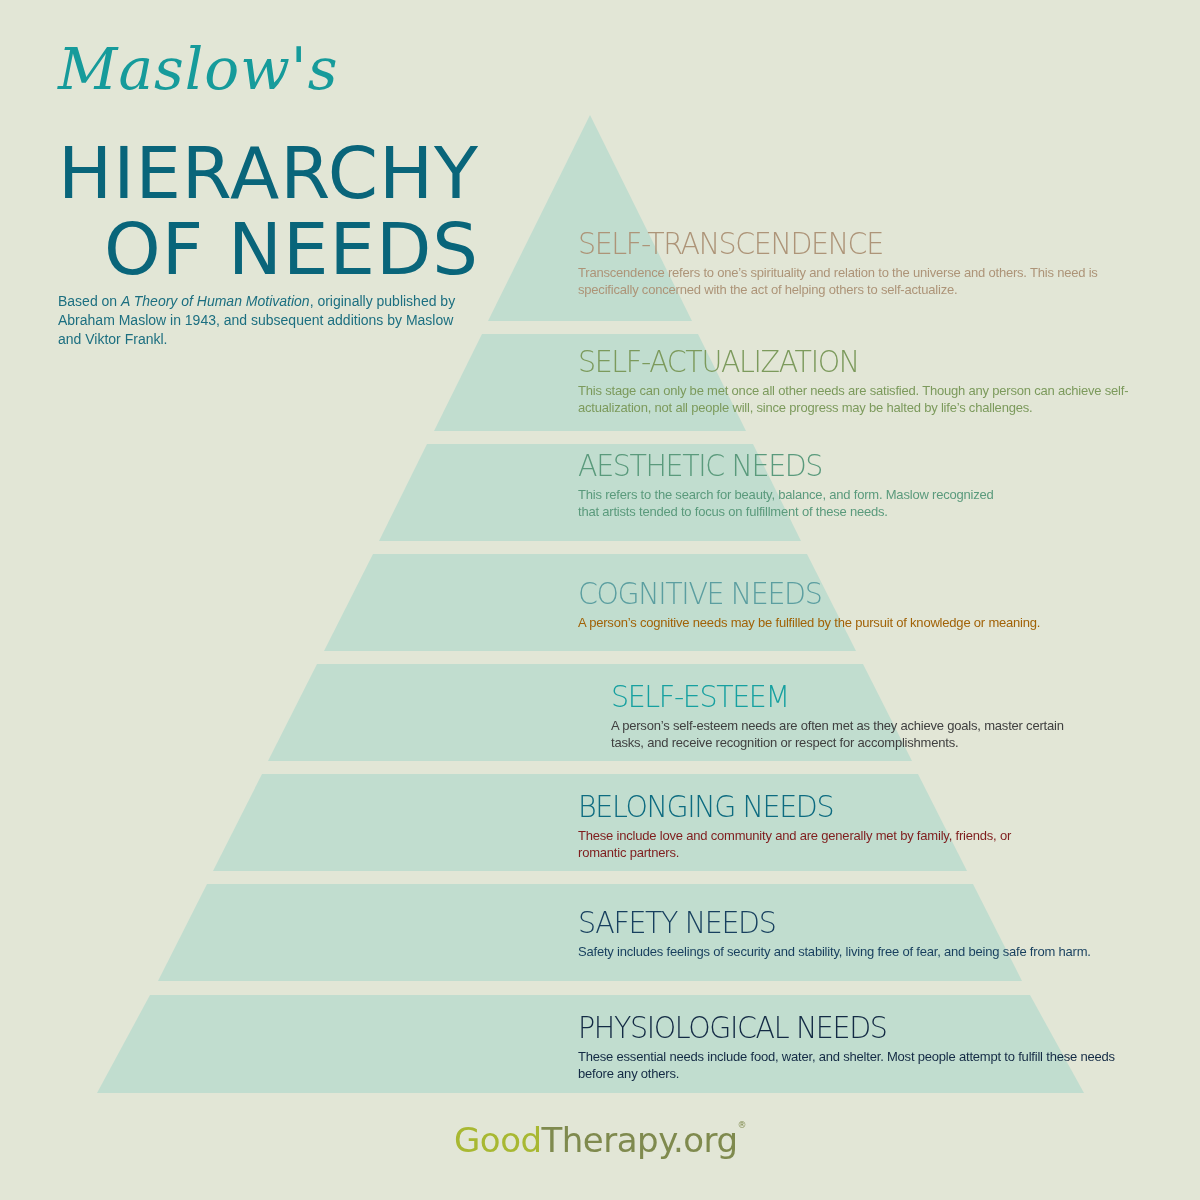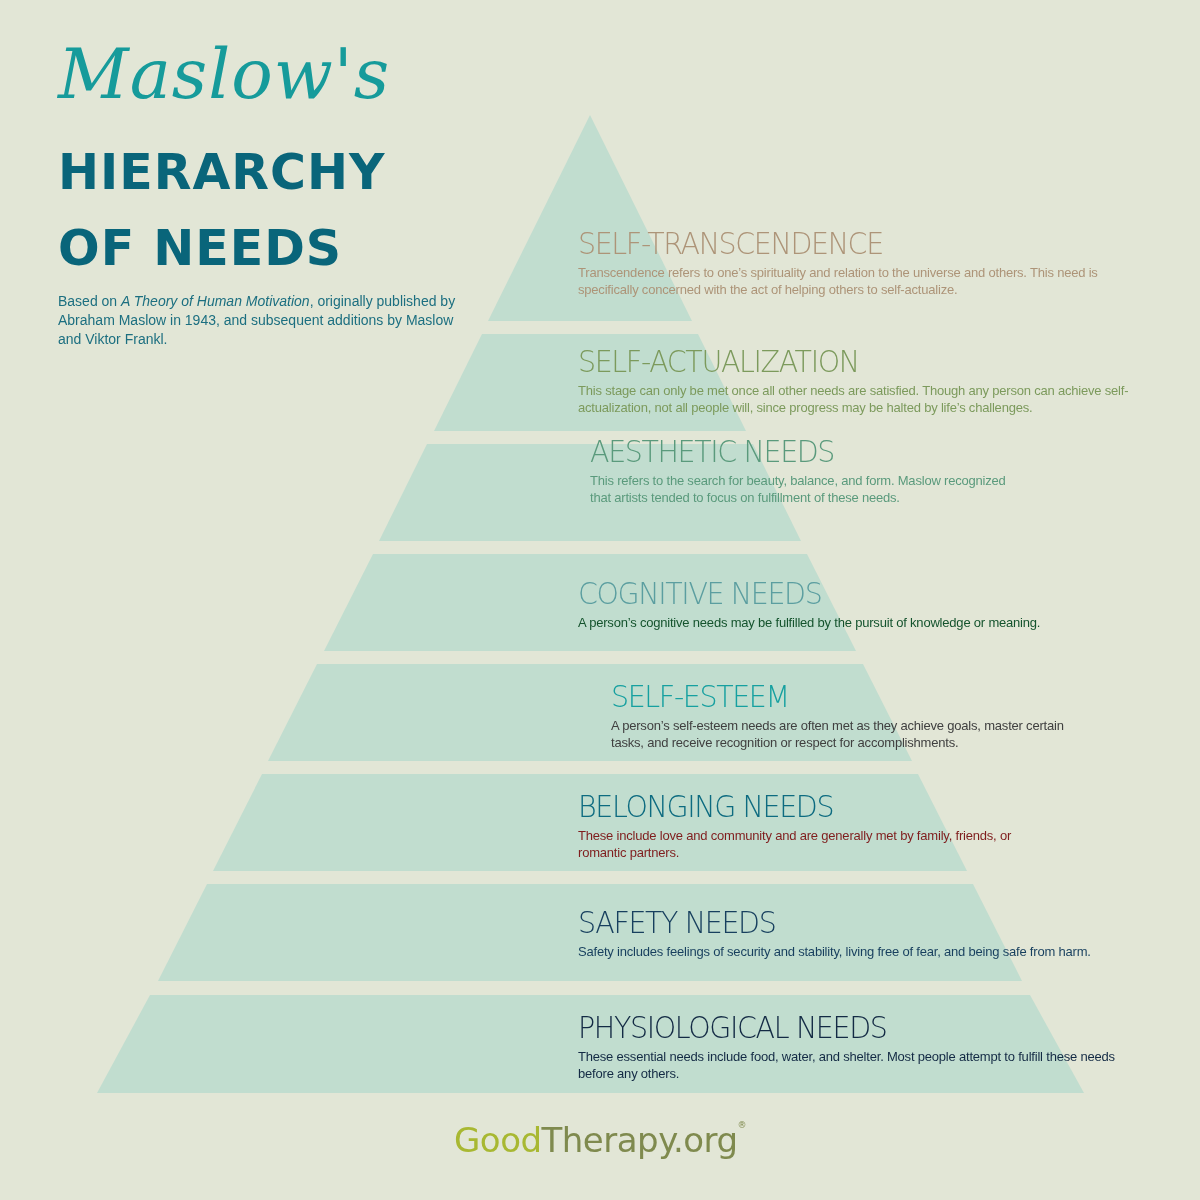--- a/index.html
+++ b/index.html
@@ -1,19 +1,19 @@
 <!DOCTYPE html>
 <html><head>
 <meta charset="utf-8">
 <style>
   html, body { margin:0; padding:0; }
   body { width:1200px; height:1200px; background:#e2e6d6; position:relative; overflow:hidden; font-family:"Liberation Sans", sans-serif; }
   .pyramid { position:absolute; left:0; top:0; width:1200px; height:1200px; }
-  .title-script { position:absolute; left:58px; top:40px; font-family:"DejaVu Serif", serif; font-style:italic; font-size:69px; color:#169b9b; letter-spacing:1px; line-height:1; }
-  .title-main { position:absolute; left:58px; top:135px; font-family:"DejaVu Sans", sans-serif; font-weight:bold; font-size:49px; line-height:76px; color:#09657a; letter-spacing:1px; }
+  .title-script { position:absolute; left:58px; top:40px; font-family:"DejaVu Serif", serif; font-style:italic; font-size:58px; color:#169b9b; letter-spacing:1px; line-height:1; }
+  .title-main { position:absolute; left:58px; top:135px; font-family:"DejaVu Sans", sans-serif; font-weight:normal; font-size:72px; line-height:76px; color:#09657a; letter-spacing:1px;text-align:right; }
   .intro { position:absolute; left:58px; top:292px; width:420px; font-size:14px; line-height:19px; color:#1c6f80; font-family:"Liberation Sans", sans-serif; }
   .intro em { }
   .level { position:absolute; left:578px; width:580px; }
   .level .name { font-family:"DejaVu Sans", sans-serif; font-weight:300; font-size:31px; line-height:34px; letter-spacing:-1.5px; white-space:nowrap; transform:scaleX(0.92); transform-origin:left; }
   .level .desc { font-size:13px; line-height:17px; margin-top:4px; font-family:"Liberation Sans", sans-serif; letter-spacing:-0.2px; }
   .footer { position:absolute; left:0; width:1200px; top:1120px; text-align:center; font-family:"DejaVu Sans", sans-serif; font-size:34px; letter-spacing:-0.5px; }
   .footer .good { color:#a8b832; }
   .footer .rest { color:#7f8a4e; }
   .footer sup { font-size:9px; color:#7f8a4e; vertical-align:top; }
 </style>
@@ -39,27 +39,27 @@
 <div class="intro"><span>Based on </span><em>A Theory of Human Motivation</em><span>, originally published by Abraham Maslow in 1943, and subsequent additions by Maslow and Viktor Frankl.</span></div>
 
 <div class="level" style="top:226px;">
   <div class="name" style="color:#ad9478">SELF-TRANSCENDENCE</div>
   <div class="desc" style="color:#ad9478;width:520px">Transcendence refers to one’s spirituality and relation to the universe and others. This need is specifically concerned with the act of helping others to self-actualize.</div>
 </div>
 <div class="level" style="top:344px;">
   <div class="name" style="color:#7c9a5c">SELF-ACTUALIZATION</div>
   <div class="desc" style="color:#7c9a5c;width:570px">This stage can only be met once all other needs are satisfied. Though any person can achieve self-actualization, not all people will, since progress may be halted by life’s challenges.</div>
 </div>
-<div class="level" style="top:434px;margin-left:12px;">
+<div class="level" style="top:448px;">
   <div class="name" style="color:#5a9a7c">AESTHETIC NEEDS</div>
   <div class="desc" style="color:#5a9a7c;width:420px">This refers to the search for beauty, balance, and form. Maslow recognized that artists tended to focus on fulfillment of these needs.</div>
 </div>
 <div class="level" style="top:576px;">
   <div class="name" style="color:#5b9ea0">COGNITIVE NEEDS</div>
-  <div class="desc" style="color:#14532d;width:560px">A person’s cognitive needs may be fulfilled by the pursuit of knowledge or meaning.</div>
+  <div class="desc" style="color:#a16207;width:560px">A person’s cognitive needs may be fulfilled by the pursuit of knowledge or meaning.</div>
 </div>
 <div class="level" style="top:679px;margin-left:33px;">
   <div class="name" style="color:#16a0a0">SELF-ESTEEM</div>
   <div class="desc" style="color:#404040;width:460px">A person’s self-esteem needs are often met as they achieve goals, master certain tasks, and receive recognition or respect for accomplishments.</div>
 </div>
 <div class="level" style="top:789px;">
   <div class="name" style="color:#0d6b80">BELONGING NEEDS</div>
   <div class="desc" style="color:#7f1d1d;width:480px">These include love and community and are generally met by family, friends, or romantic partners.</div>
 </div>
 <div class="level" style="top:905px;">

